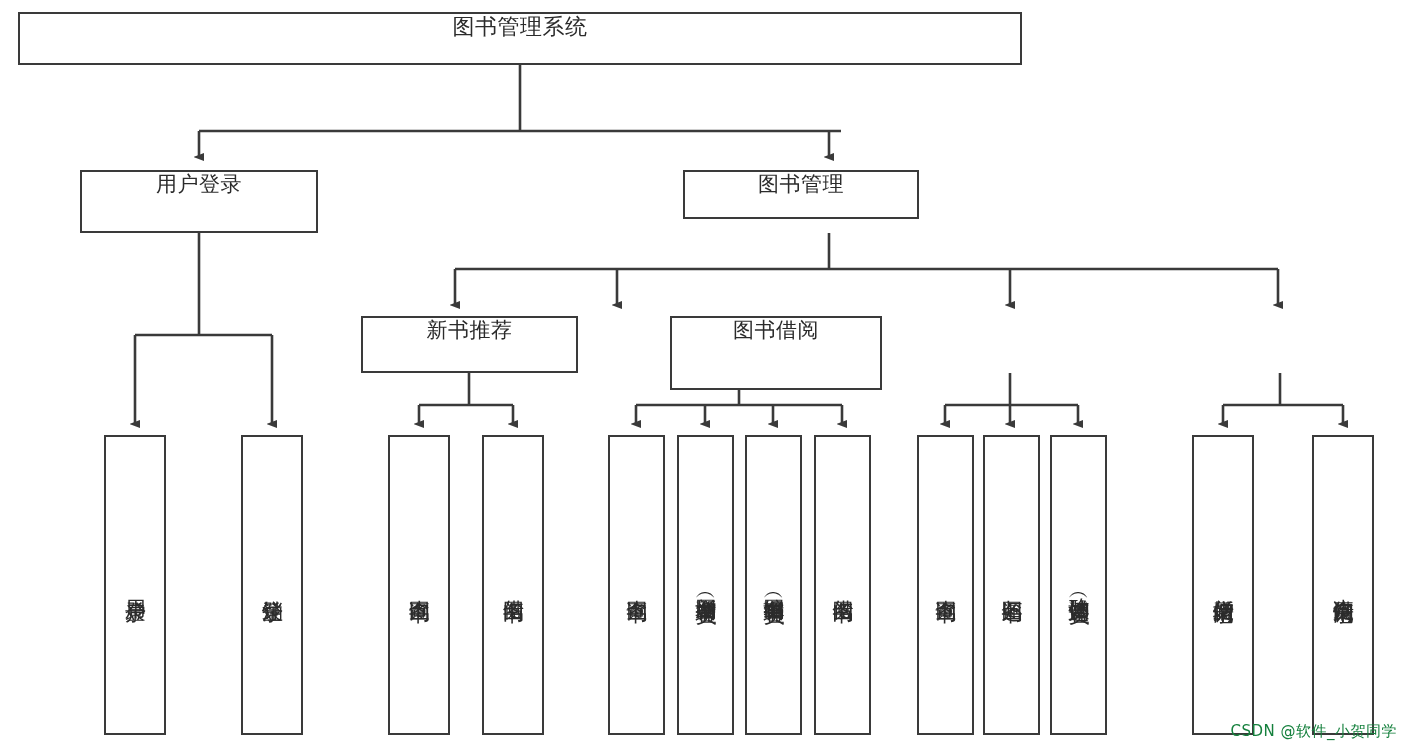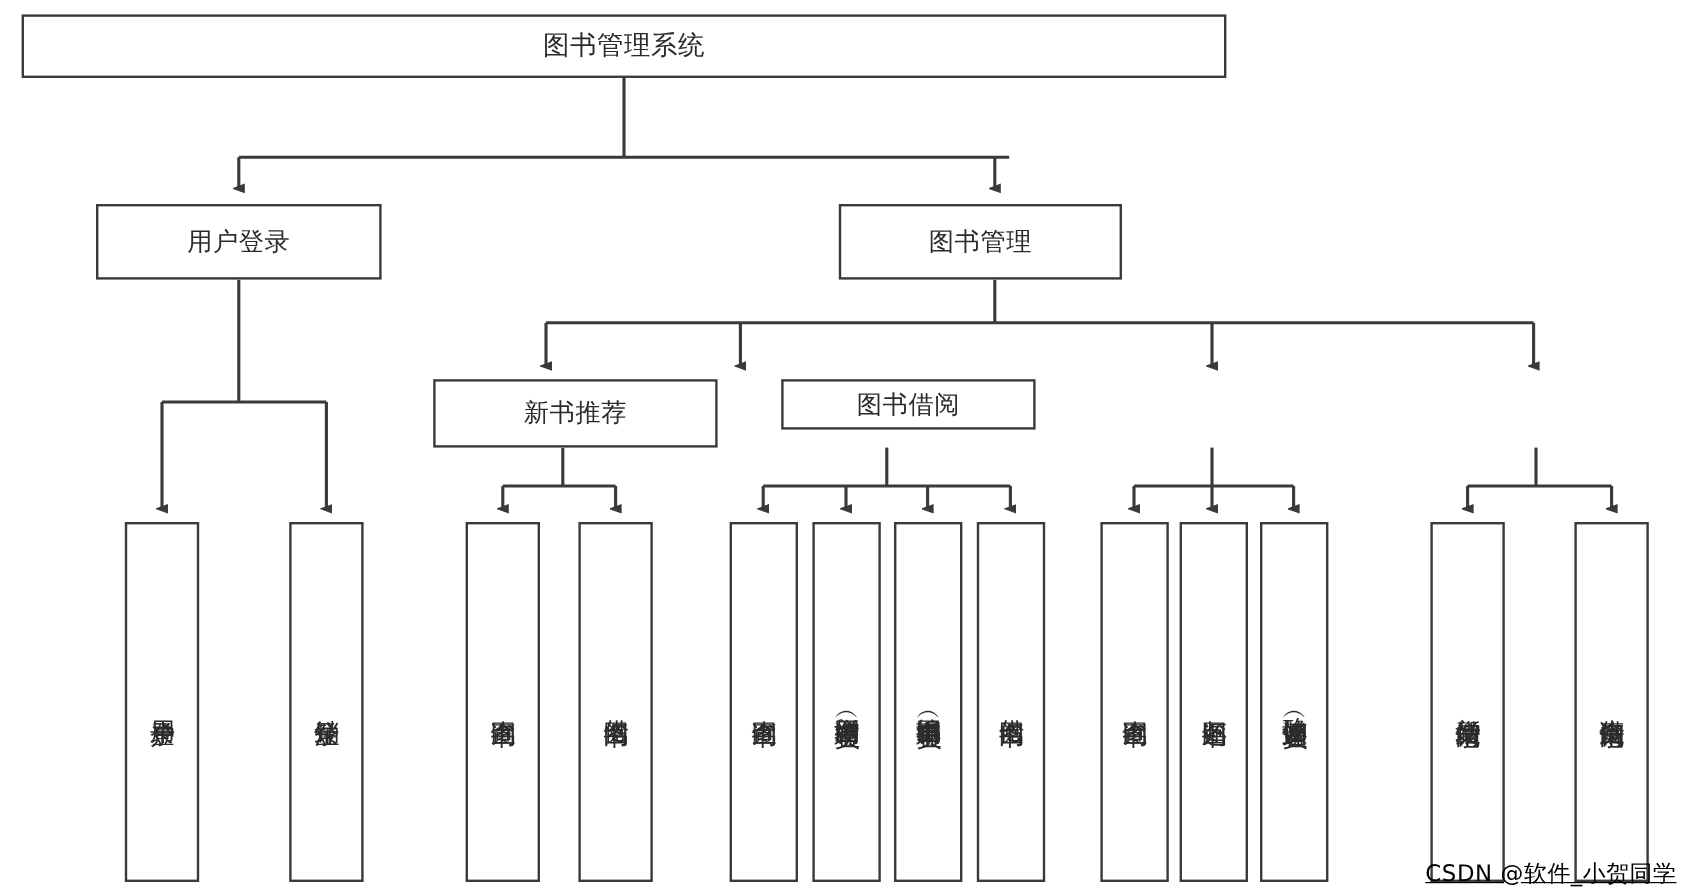--- a/index.html
+++ b/index.html
@@ -24,21 +24,20 @@
     width: 1405px;
     height: 747px;
     pointer-events: none;
   }
   .node {
     position: absolute;
     box-sizing: border-box;
     border: 2px solid #3a3a3a;
     background: #ffffff;
     display: flex;
-    align-items: center;
     justify-content: center;
     color: #2b2b2b;
     z-index: 2;
   }
   .node-label {
     display: block;
     text-align: center;
     line-height: 1.18;
     color: #2b2b2b;
   }
@@ -59,26 +58,25 @@
     font-size: 21px;
     line-height: 1.28;
     letter-spacing: 1px;
     white-space: nowrap;
     text-align: center;
   }
   .watermark {
     position: absolute;
     right: 8px;
     bottom: 6px;
-    font-size: 19px;
-    color: #000000;
+    font-size: 15px;
+    color: #15803d;
     letter-spacing: 0.5px;
     z-index: 5;
     white-space: nowrap;
-    text-decoration: underline;
   }
 </style>
 </head>
 <body>
 
 <div id="canvas">
 
   <svg id="edges" viewBox="0 0 1405 747" xmlns="http://www.w3.org/2000/svg">
     <defs>
       <marker id="arrow" markerWidth="10" markerHeight="10" refX="5" refY="5" orient="auto" markerUnits="userSpaceOnUse">
@@ -129,28 +127,28 @@
     </g>
   </svg>
 
   <div class="node root" style="left:18px; top:12px; width:1004px; height:53px;">
     <span class="node-label h-label">图书管理系统</span>
   </div>
 
   <div class="node" style="left:80px; top:170px; width:238px; height:63px;">
     <span class="node-label h-label">用户登录</span>
   </div>
-  <div class="node" style="left:699px; top:170px; width:236px; height:63px;">
+  <div class="node" style="left:683px; top:170px; width:236px; height:49px;">
     <span class="node-label h-label">图书管理</span>
   </div>
 
-  <div class="node" style="left:361px; top:316px; width:237px; height:57px;">
+  <div class="node" style="left:361px; top:316px; width:217px; height:57px;">
     <span class="node-label h-label">新书推荐</span>
   </div>
-  <div class="node" style="left:651px; top:316px; width:212px; height:42px;">
+  <div class="node" style="left:670px; top:316px; width:212px; height:74px;">
     <span class="node-label h-label">图书借阅</span>
   </div>
 
   <div class="node v-node" style="left:104px; top:435px; width:62px; height:300px;">
     <span class="node-label v-label">用户登录</span>
   </div>
   <div class="node v-node" style="left:241px; top:435px; width:62px; height:300px;">
     <span class="node-label v-label">注销登录</span>
   </div>
 

